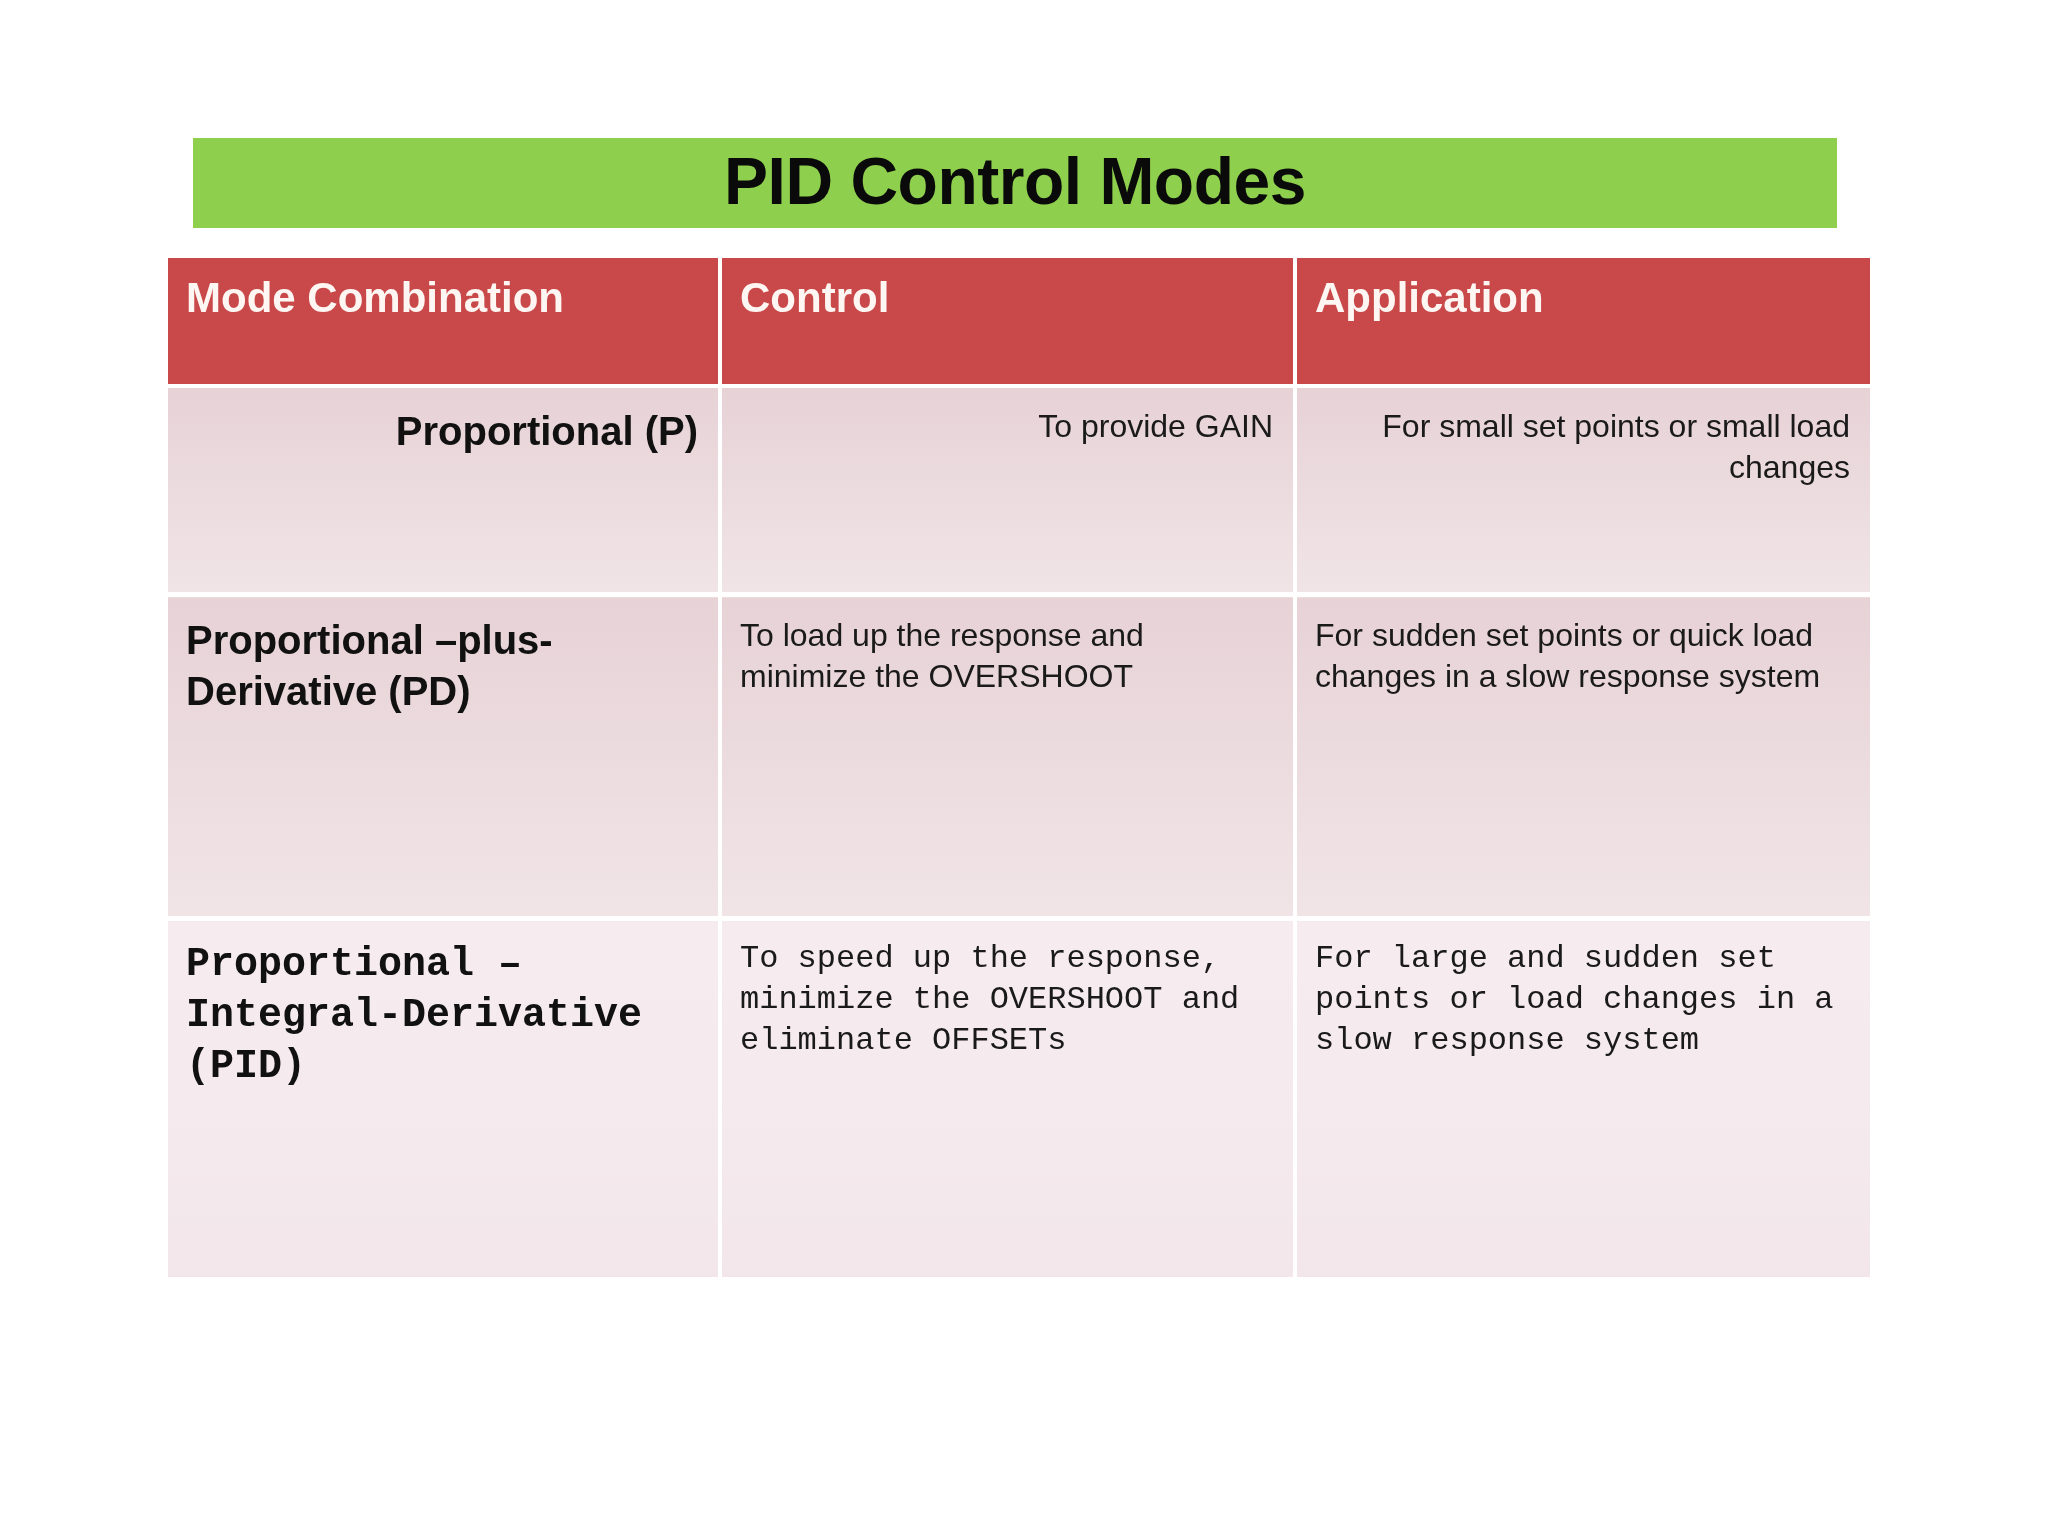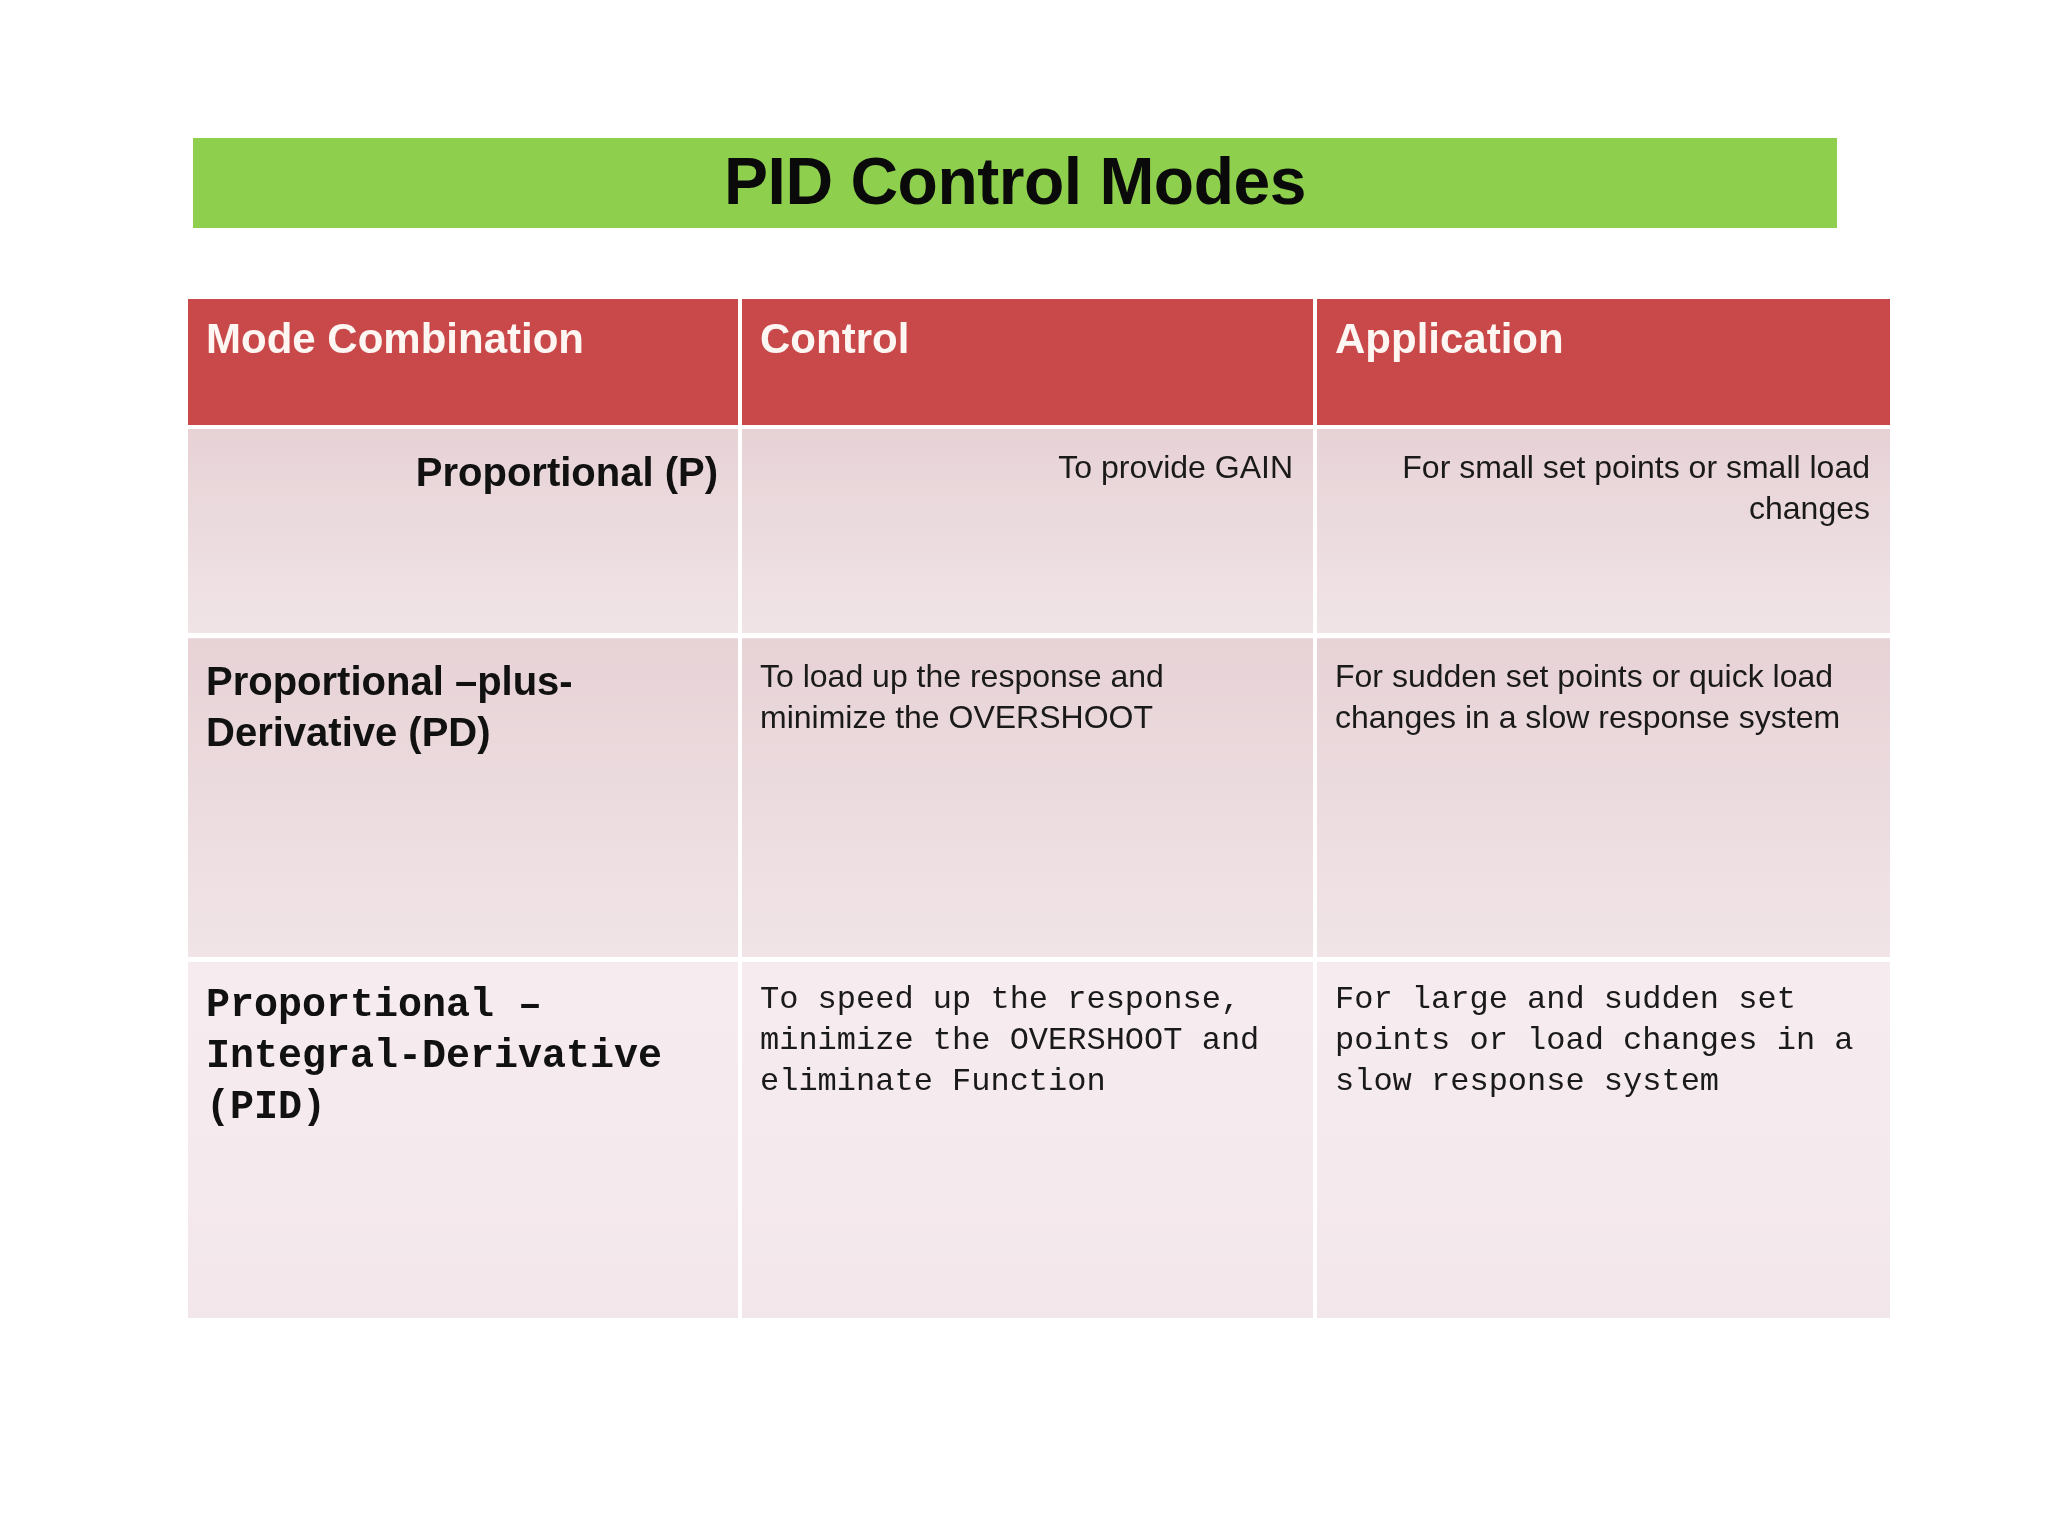--- a/index.html
+++ b/index.html
@@ -32,26 +32,25 @@
     font-weight: bold;
     color: #0a0a0a;
     letter-spacing: -0.5px;
     line-height: 1;
     padding-bottom: 4px;
   }
 
   
   #modes-table {
     position: absolute;
-    left: 188px;
+    left: 168px;
     top: 258px;
     width: 1702px;
     border-collapse: collapse;
     table-layout: fixed;
-    margin-top: 41px;
   }
   #modes-table col.c1 { width: 552px; }
   #modes-table col.c2 { width: 575px; }
   #modes-table col.c3 { width: 575px; }
 
   #modes-table th,
   #modes-table td {
     vertical-align: top;
     padding: 18px 20px 18px 18px;
     border-right: 4px solid #ffffff;
@@ -126,17 +125,17 @@
       <td class="cell-body">To  provide  GAIN</td>
       <td class="cell-body">For small set points or small load changes</td>
     </tr>
     <tr class="row-dark r3">
       <td class="cell-mode">Proportional –plus-Derivative  (PD)</td>
       <td class="cell-body">To load up the response and minimize the OVERSHOOT</td>
       <td class="cell-body">For sudden set points or quick load changes in a slow response system</td>
     </tr>
     <tr class="row-light r4">
       <td class="cell-mode">Proportional – Integral-Derivative (PID)</td>
-      <td class="cell-body">To speed up the response, minimize the OVERSHOOT and eliminate Function</td>
+      <td class="cell-body">To speed up the response, minimize the OVERSHOOT and eliminate OFFSETs</td>
       <td class="cell-body">For large and sudden set points or load changes in a slow response system</td>
     </tr>
   </tbody>
 </table>
 
 </body></html>

